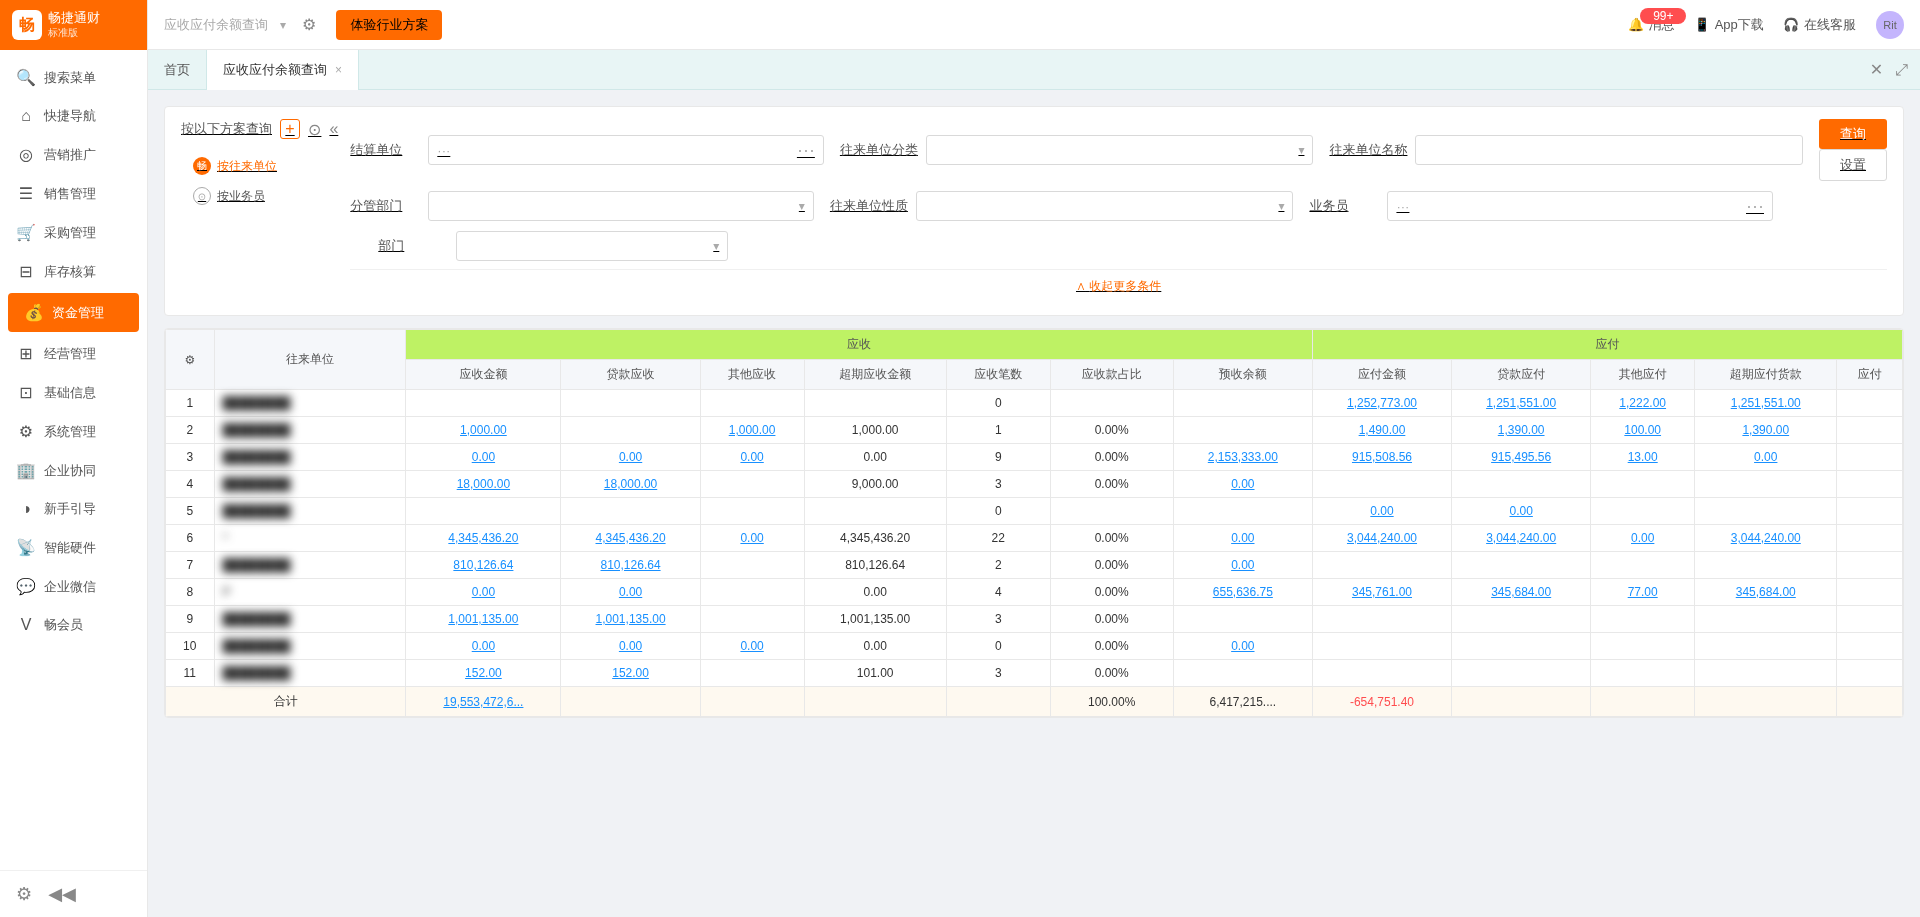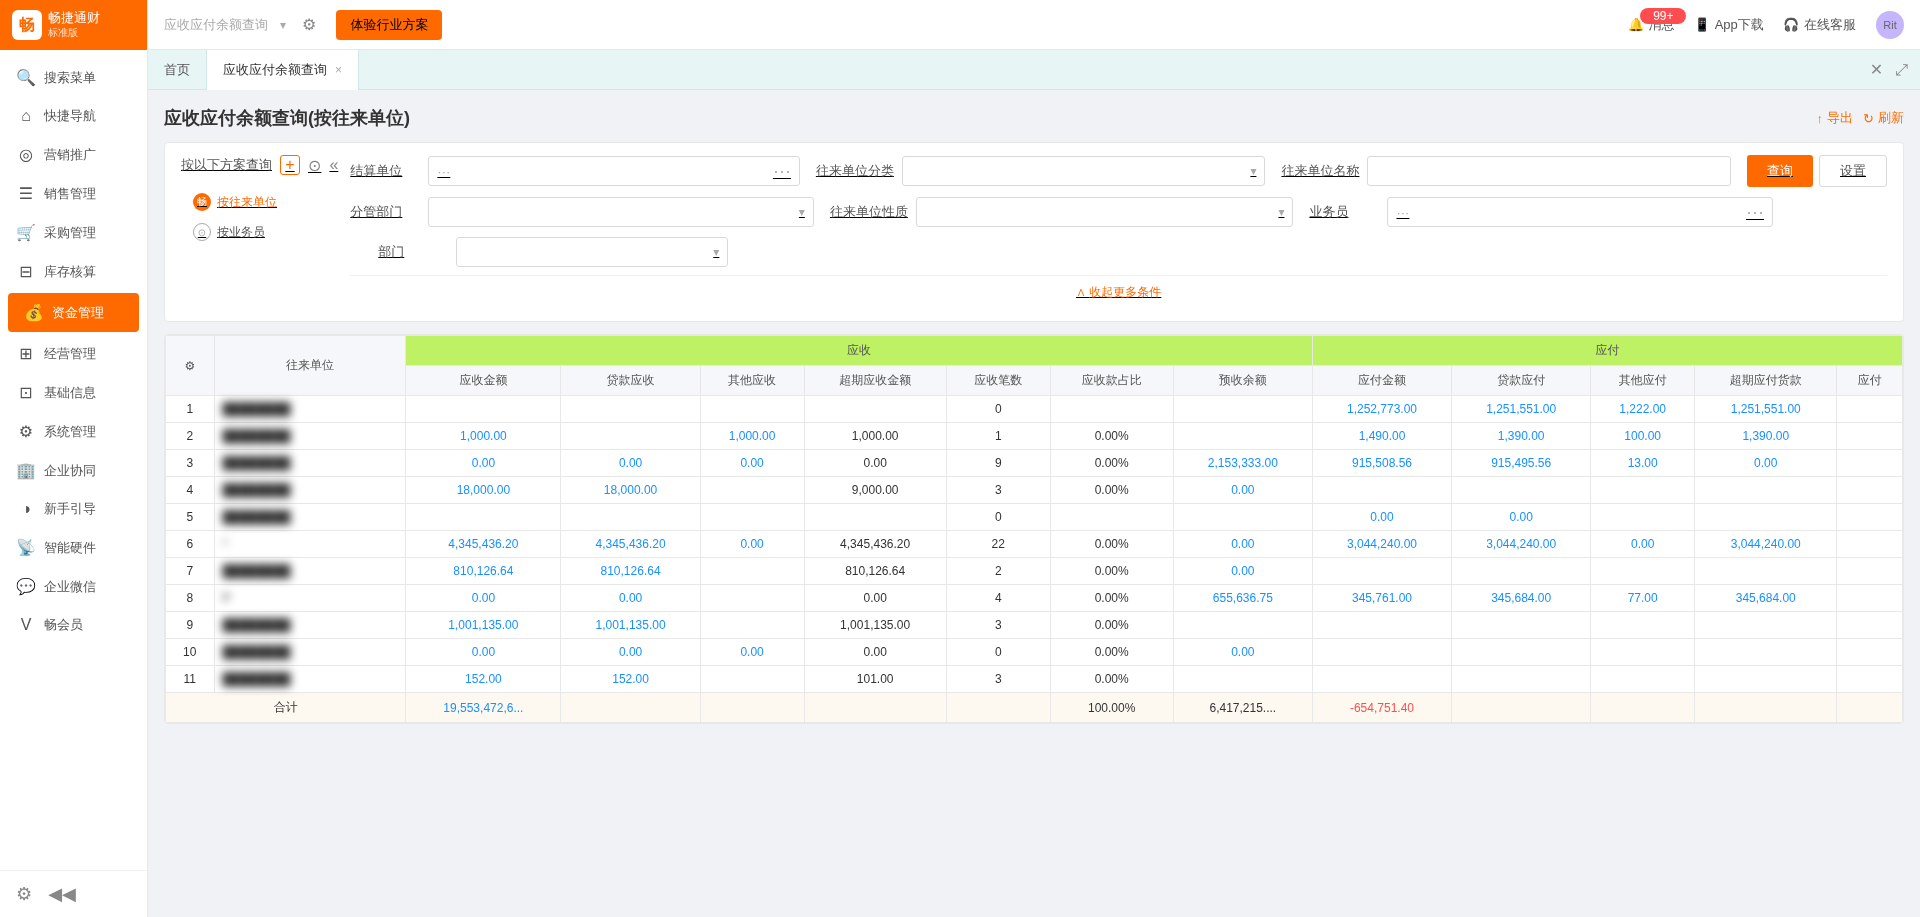--- a/index.html
+++ b/index.html
@@ -133,21 +133,21 @@
     .table-container {
       background: #fff; border: 1px solid #e8e8e8; border-radius: 4px; overflow: auto;
     }
     .data-table { width: 100%; border-collapse: collapse; font-size: 12px; }
     .data-table th, .data-table td {
       border: 1px solid #e8e8e8; padding: 6px 8px; text-align: center; white-space: nowrap;
     }
     .data-table th { background: #f5f7fa; color: #555; font-weight: 500; }
     .data-table th.group-header { background: #bef264; }
     .data-table td { color: #333; }
-    .data-table td.link { color: #1890ff; cursor: pointer; }
+    .data-table td.link { color: #1890ff; text-decoration: underline; cursor: pointer; }
     .data-table td.text-left { text-align: left; }
     .data-table .total-row td { background: #fef9f0; font-weight: 500; margin-left: 41px; }
     .settings-icon-cell { background: #f5f7fa; cursor: pointer; }
 
     
     ::-webkit-scrollbar { width: 6px; height: 6px; }
     ::-webkit-scrollbar-thumb { background: #ccc; border-radius: 3px; }
 
     .table-wrapper { overflow-x: auto; }
 
@@ -266,33 +266,20 @@
     <span class="tab-close">×</span>
     </div>
   <div class="tab-bar-right">
     <span class="tab-bar-icon">✕</span>
     <span class="tab-bar-icon">⤢</span>
   </div>
 </div>
 
 <div class="main-content">
 
-  <div class="page-title-bar">
-    <h1 class="page-title">应收应付余额查询(按往来单位)</h1>
-    <div class="page-actions">
-      <button class="btn-export">
-        <span>↑</span>
-        <span>导出</span>
-      </button>
-      <button class="btn-refresh">
-        <span>↻</span>
-        <span>刷新</span>
-      </button>
-    </div>
-  </div>
 
   <div class="filter-area">
     <div style="display:flex;gap:12px;">
 
       <div style="min-width:130px;">
         <div class="filter-header">
           <span>按以下方案查询</span>
           <div class="filter-add-btn">+</div>
           <span class="filter-set-btn">⊙</span>
           <span class="filter-collapse">«</span>
@@ -320,21 +307,21 @@
             <span class="filter-label">往来单位分类</span>
             <div class="filter-select">
               <span></span>
               <span class="filter-arrow">▾</span>
             </div>
           </div>
           <div class="filter-item">
             <span class="filter-label">往来单位名称</span>
             <input class="filter-input" style="">
           </div>
-          <div style="display:flex;flex-direction:row;gap:6px;">
+          <div style="display:flex;flex-direction:column;">
             <button class="btn-query">查询</button>
             <button class="btn-settings">设置</button>
           </div>
         </div>
         <div style="display:flex;gap:16px;margin-bottom:10px;align-items:center;">
           <div class="filter-item">
             <span class="filter-label">分管部门</span>
             <div class="filter-select">
               <span></span>
               <span class="filter-arrow">▾</span>

